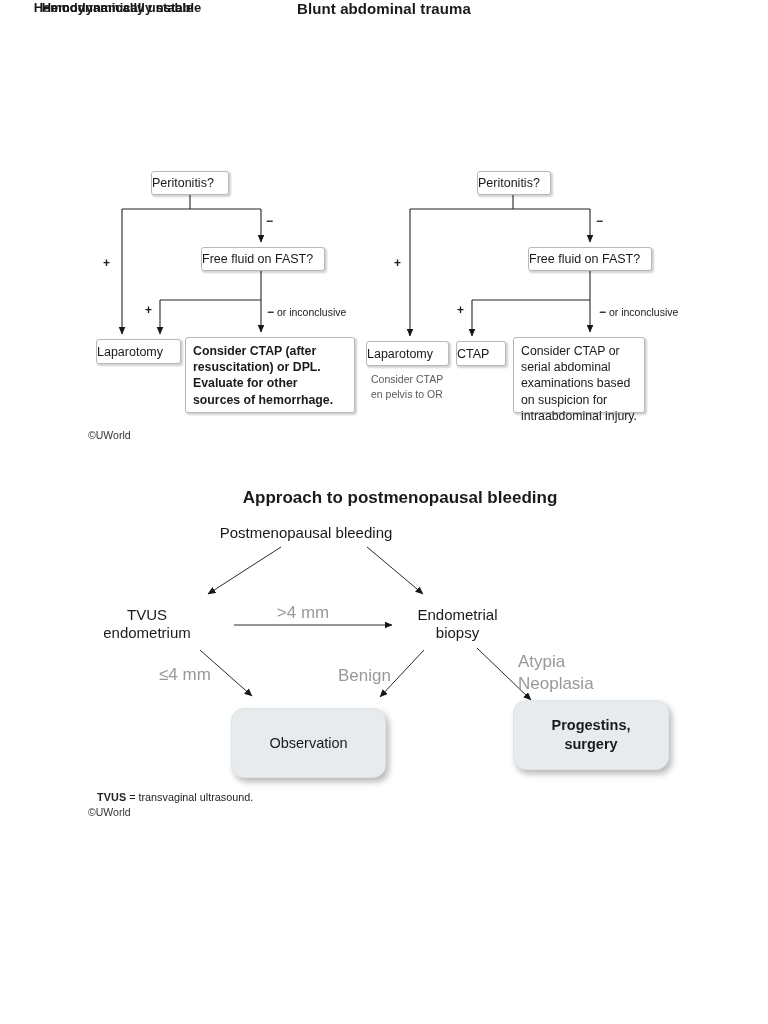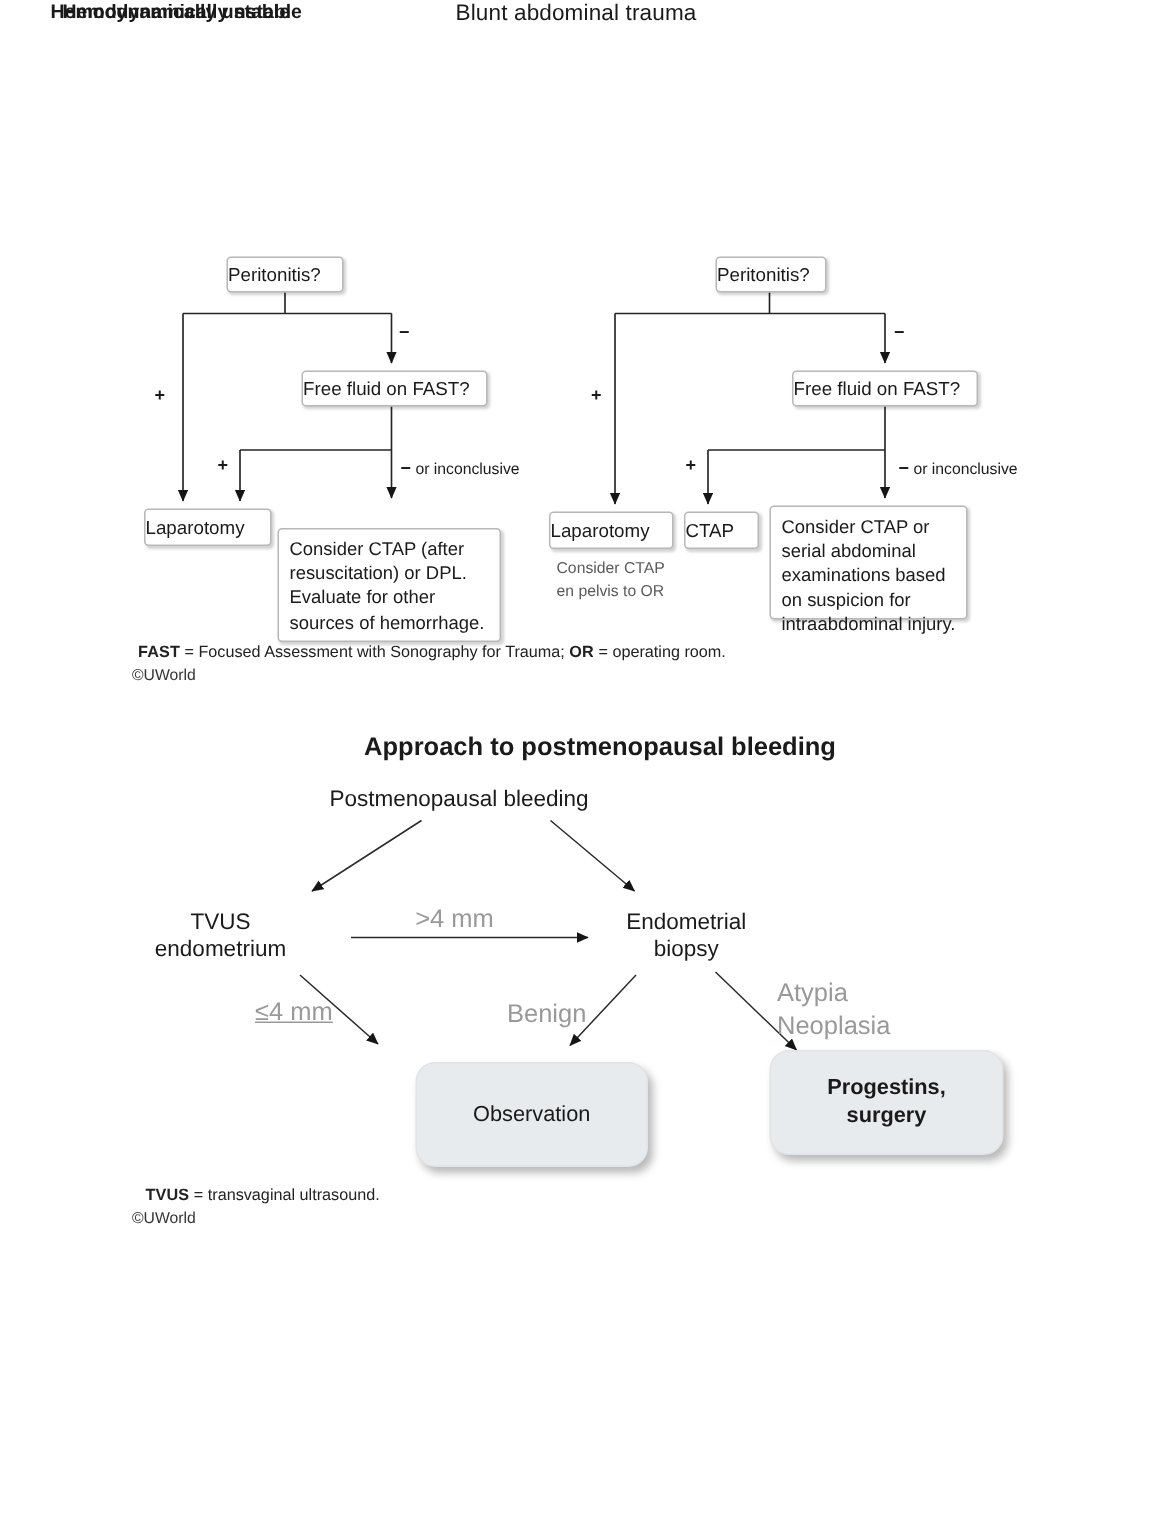--- a/index.html
+++ b/index.html
@@ -4,21 +4,21 @@
 <style>
   html,body{margin:0;padding:0;}
   body{
     width:768px;height:1024px;background:#ffffff;position:relative;
     font-family:"Liberation Sans","DejaVu Sans",sans-serif;color:#1a1a1a;
     -webkit-font-smoothing:antialiased;
   }
   .abs{position:absolute;}
   .ctr{text-align:center;}
   svg.wires{position:absolute;left:0;top:0;width:768px;height:1024px;pointer-events:none;z-index:0;}
-  .title1{font-size:15px;font-weight:normal;letter-spacing:.1px;}
+  .title1{font-size:15px;font-weight:bold;letter-spacing:.1px;}
   .title2{font-size:17px;font-weight:bold;}
   .hdr{font-size:13px;font-weight:bold;}
   .box{
     position:absolute;background:#ffffff;border:1px solid #b8b8b8;border-radius:3px;
     box-shadow:1.5px 1.5px 2px rgba(0,0,0,.18);
     display:flex;align-items:center;justify-content:flex-start;
     font-size:12.5px;box-sizing:border-box;z-index:2;white-space:nowrap;
   }
   .bigbox{
     position:absolute;background:#ffffff;border:1px solid #b8b8b8;border-radius:3px;
@@ -92,21 +92,21 @@
 <div class="abs plusminus" style="left:103px;top:256px;">+</div>
 <div class="abs plusminus" style="left:266px;top:214px;">−</div>
 <div class="box" style="left:201px;top:247px;width:124px;height:24px;">
   <span>Free fluid on FAST?</span>
 </div>
 <div class="abs plusminus" style="left:145px;top:303px;">+</div>
 <div class="abs minor" style="left:267px;top:305px;"><b>−</b><span> or inconclusive</span></div>
 <div class="box" style="left:96px;top:339px;width:85px;height:25px;">
   <span>Laparotomy</span>
 </div>
-<div class="bigbox" style="left:185px;top:352px;width:149px;height:76px;">Consider CTAP (after resuscitation) or DPL. Evaluate for other sources of hemorrhage.</div>
+<div class="bigbox" style="left:185px;top:337px;width:170px;height:76px;font-weight:bold;">Consider CTAP (after resuscitation) or DPL. Evaluate for other sources of hemorrhage.</div>
 
 <div class="box" style="left:477px;top:171px;width:74px;height:24px;">
   <span>Peritonitis?</span>
 </div>
 <div class="abs plusminus" style="left:394px;top:256px;">+</div>
 <div class="abs plusminus" style="left:596px;top:214px;">−</div>
 <div class="box" style="left:528px;top:247px;width:124px;height:24px;">
   <span>Free fluid on FAST?</span>
 </div>
 <div class="abs plusminus" style="left:457px;top:303px;">+</div>
@@ -117,48 +117,47 @@
 <div class="abs note" style="left:371px;top:372px;">
   <div>Consider CTAP</div>
   <div>en pelvis to OR</div>
 </div>
 <div class="box" style="left:456px;top:341px;width:50px;height:25px;">
   <span>CTAP</span>
 </div>
 <div class="bigbox" style="left:513px;top:337px;width:132px;height:76px;">Consider CTAP or serial abdominal examinations based on suspicion for intraabdominal injury.</div>
 
 <div class="abs fn" style="left:88px;top:428px;width:480px;">
-  <div style="padding-left:4px;"><b>FAST</b><span> = Focused Assessment with Sonography for Trauma; </span><b>OR</b><span> = operating room.</span></div>
   <div class="copy">©UWorld</div>
 </div>
 
 <div class="abs ctr title2" style="left:16px;top:488px;width:768px;">Approach to postmenopausal bleeding</div>
 
 <div class="abs ctr node2" style="left:191px;top:524px;width:230px;">Postmenopausal bleeding</div>
 
 <div class="abs ctr node2" style="left:84px;top:606px;width:126px;">
   <div>TVUS</div>
   <div>endometrium</div>
 </div>
 
 <div class="abs ctr graylbl" style="left:258px;top:602px;width:90px;">&gt;4 mm</div>
 
 <div class="abs ctr node2" style="left:400px;top:606px;width:115px;">
   <div>Endometrial</div>
   <div>biopsy</div>
 </div>
 
-<div class="abs graylbl" style="left:170px;top:664px;text-decoration:underline;">≤4 mm</div>
+<div class="abs graylbl" style="left:159px;top:664px;">≤4 mm</div>
 <div class="abs graylbl" style="left:338px;top:665px;">Benign</div>
 <div class="abs graylbl" style="left:518px;top:651px;">
   <div>Atypia</div>
   <div>Neoplasia</div>
 </div>
 
-<div class="rbox" style="left:231px;top:708px;width:153px;height:68px;margin-left:46px;">
+<div class="rbox" style="left:231px;top:708px;width:153px;height:68px;">
   <div>Observation</div>
 </div>
 <div class="rbox" style="left:513px;top:700px;width:154px;height:68px;font-weight:bold;">
   <div>Progestins,</div>
   <div>surgery</div>
 </div>
 
 <div class="abs fn" style="left:88px;top:790px;">
   <div style="padding-left:9px;"><b>TVUS</b><span> = transvaginal ultrasound.</span></div>
   <div class="copy">©UWorld</div>

